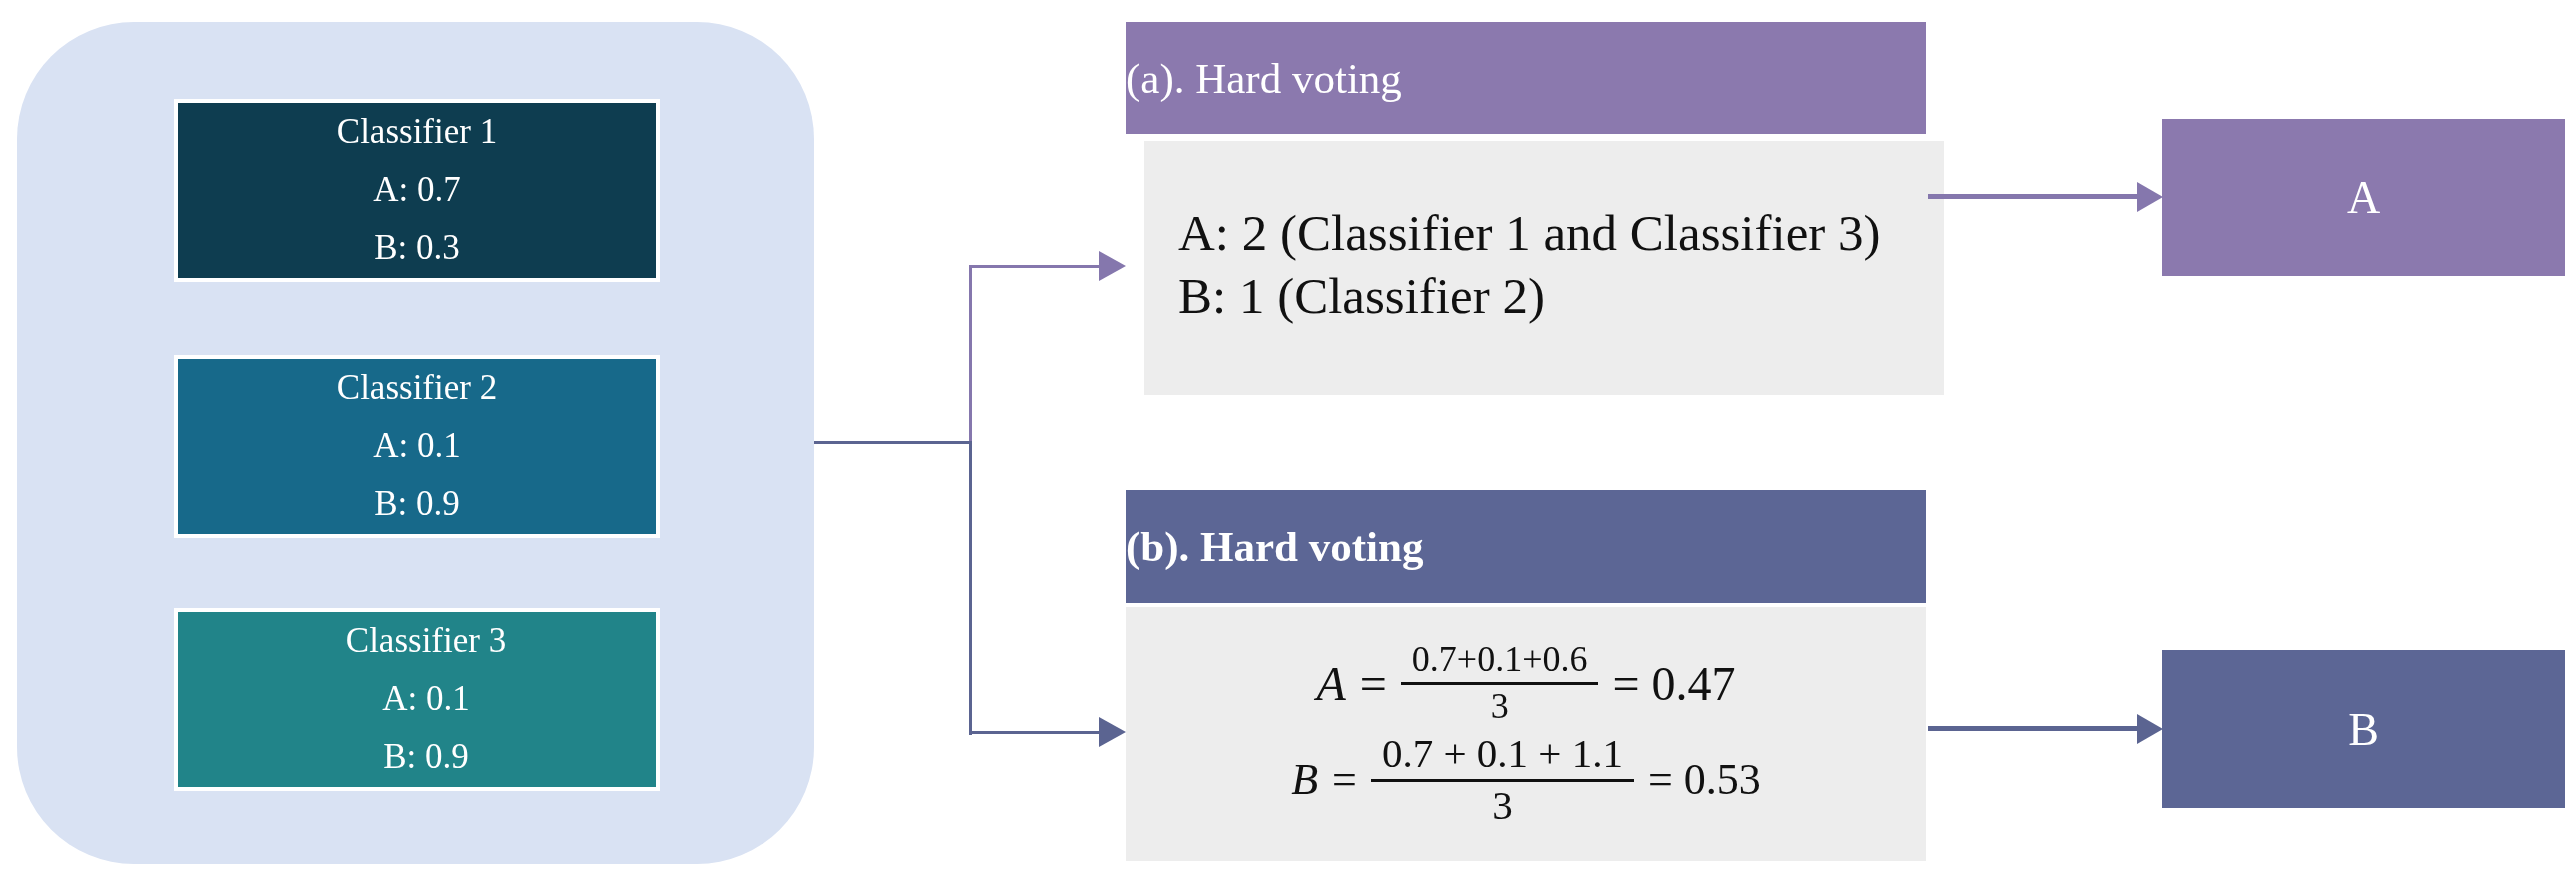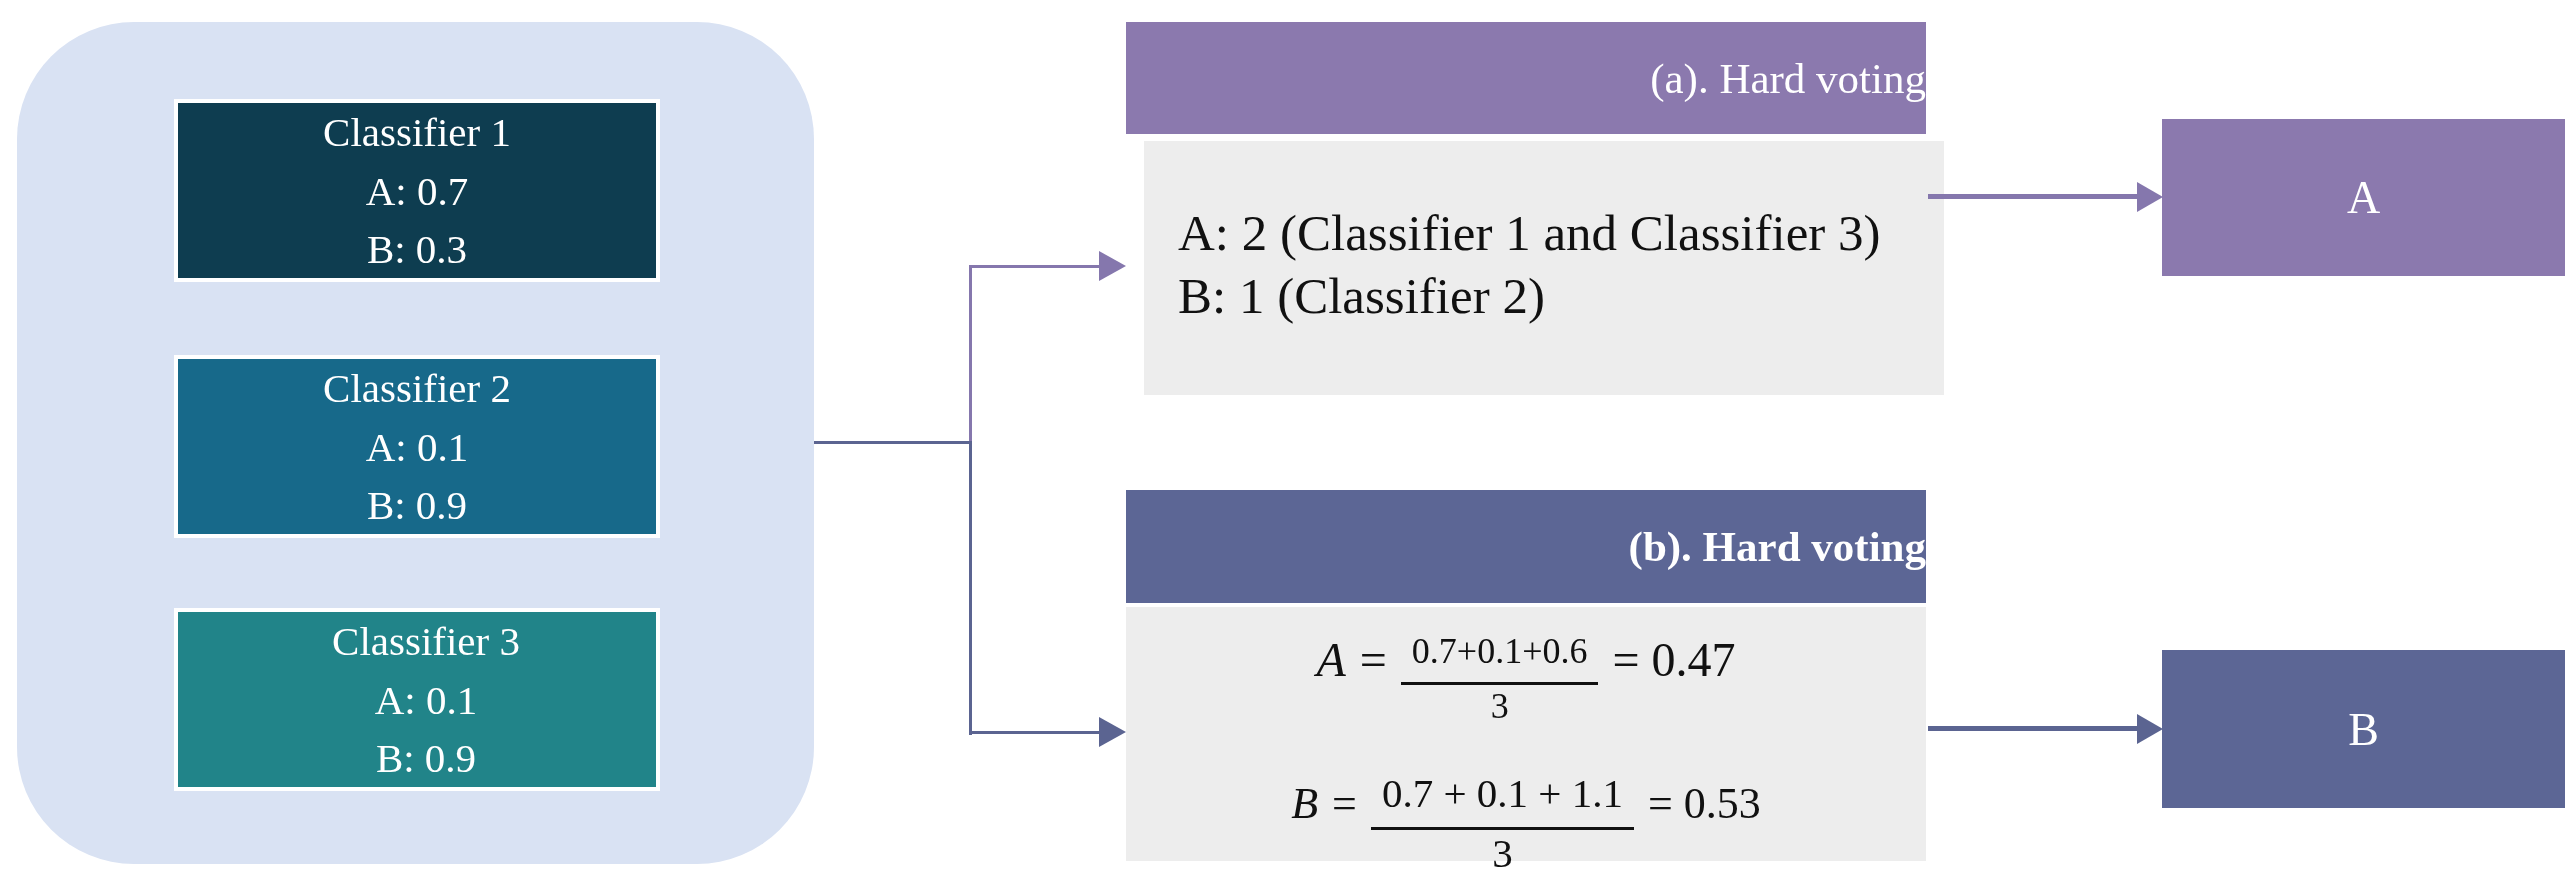--- a/index.html
+++ b/index.html
@@ -17,44 +17,44 @@
   }
   *{margin:0;padding:0;box-sizing:border-box;}
   html,body{background:#ffffff;}
   body{width:2576px;height:883px;font-family:"Liberation Serif","DejaVu Serif",serif;}
   .canvas{position:relative;width:2576px;height:883px;overflow:hidden;background:#ffffff;}
 
   
   .left-container{position:absolute;left:17px;top:22px;width:797px;height:842px;
     background:var(--container-bg);border-radius:117px;}
   .clf-box{position:absolute;left:157px;width:486px;height:183px;border:4.1px solid #ffffff;
-    display:flex;flex-direction:column;justify-content:space-between;align-items:center;
-    color:var(--text-light);font-size:41px;line-height:58px;text-align:center;}
+    display:flex;flex-direction:column;justify-content:flex-start;align-items:center;
+    color:var(--text-light);font-size:35px;line-height:58px;text-align:center;}
   .clf1{top:77px;background:var(--clf1-bg);}
   .clf2{top:333px;background:var(--clf2-bg);}
   .clf3{top:586px;background:var(--clf3-bg);padding-left:18px;}
 
   
-  .panel-header{position:absolute;left:1126px;width:800px;display:flex;align-items:center;justify-content:flex-end;
+  .panel-header{position:absolute;left:1126px;width:800px;display:flex;align-items:center;justify-content:flex-start;
     color:var(--text-light);font-size:43px;}
   .panel-a-header{top:22px;height:112px;background:var(--purple-fill);}
   .panel-b-header{top:490px;height:113px;background:var(--slate-fill);font-weight:bold;}
   .panel-body{position:absolute;left:1126px;width:800px;background:var(--body-bg);color:var(--text-dark);}
   .panel-a-body{top:141px;height:254px;font-size:51px;line-height:63px;padding:61px 0 0 34px;margin-left:18px;}
   .panel-b-body{top:607px;height:254px;display:flex;flex-direction:column;justify-content:center;align-items:center;gap:5.5px;}
 
   
   .formula{display:flex;align-items:center;gap:14px;color:var(--text-dark);}
   .formula .lhs{font-style:italic;}
   .formula-1{font-size:48px;}
   .formula-1 .num,.formula-1 .den{font-size:36px;}
   .formula-2{font-size:44px;}
   .formula-2 .num,.formula-2 .den{font-size:41px;}
   .frac{display:inline-flex;flex-direction:column;align-items:center;}
-  .frac .num{border-bottom:3.4px solid #111;padding:0 11px 12px 11px;line-height:1.05;margin-top:40px;}
+  .frac .num{border-bottom:3.4px solid #111;padding:0 11px 4px 11px;line-height:1.05;}
   .frac .den{padding-top:2.8px;line-height:1.05;}
 
   
   .out-box{position:absolute;left:2162px;width:403px;display:flex;align-items:center;justify-content:center;
     color:var(--text-light);font-size:46px;}
   .out-a{top:119px;height:157px;background:var(--purple-fill);}
   .out-b{top:650px;height:158px;background:var(--slate-fill);}
 
   
   .line{position:absolute;}

